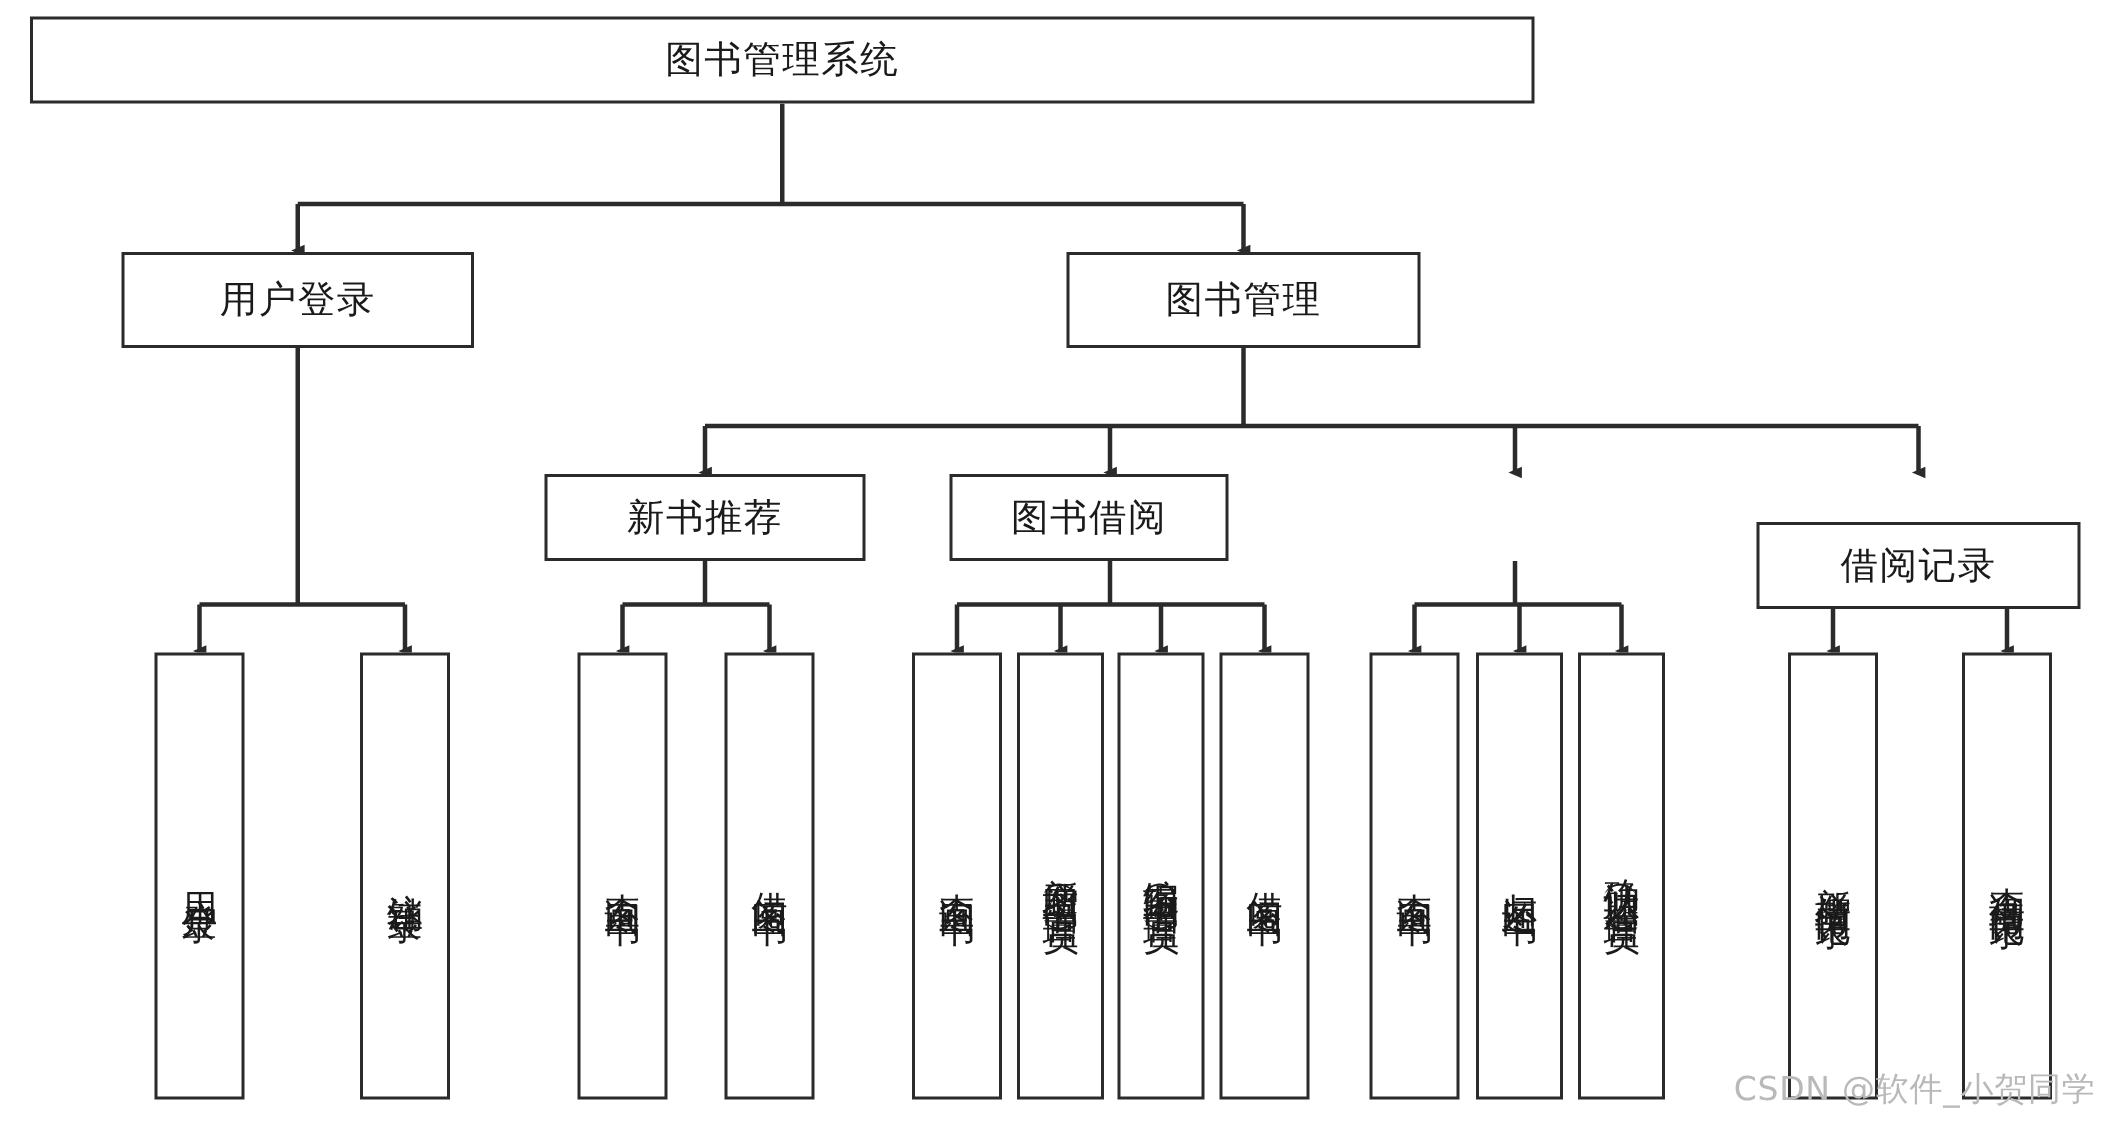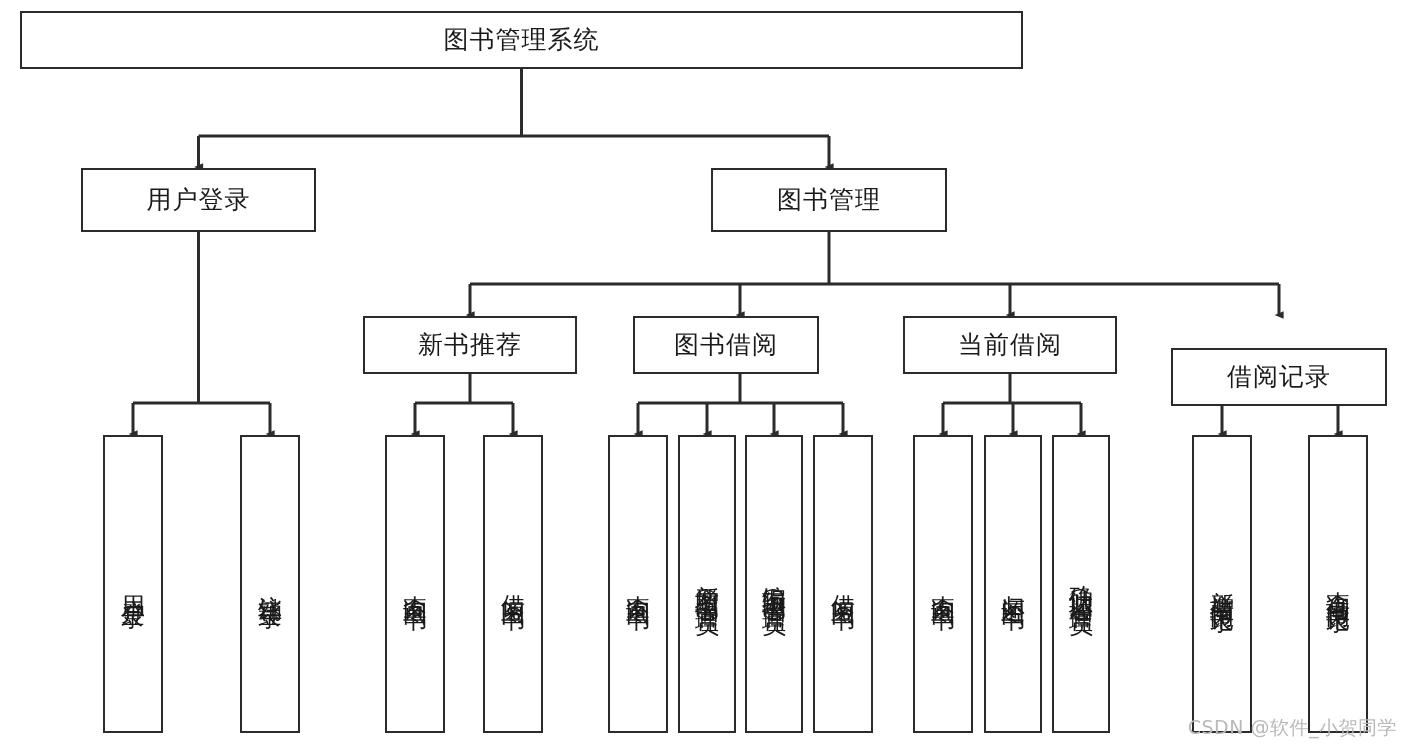--- a/index.html
+++ b/index.html
@@ -51,21 +51,21 @@
     left: 0;
     top: 0;
     width: 1405px;
     height: 747px;
     pointer-events: none;
   }
   .watermark {
     position: absolute;
     right: 8px;
     bottom: 6px;
-    font-size: 19px;
+    font-size: 22px;
     color: #b9b9b9;
     letter-spacing: 0.5px;
     white-space: nowrap;
   }
 </style>
 </head>
 <body>
 
 <div id="canvas">
 
@@ -122,23 +122,20 @@
   <div class="node horiz" style="left: 711px; top: 168px; width: 236px; height: 64px;">
       <span>图书管理</span>
     </div>
 
   <div class="node horiz" style="left: 363px; top: 316px; width: 214px; height: 58px;">
       <span>新书推荐</span>
     </div>
   <div class="node horiz" style="left: 633px; top: 316px; width: 186px; height: 58px;">
       <span>图书借阅</span>
     </div>
-  <div class="node horiz" style="left: 903px; top: 316px; width: 214px; height: 58px;">
-      <span>当前借阅</span>
-    </div>
   <div class="node horiz" style="left: 1171px; top: 316px; width: 216px; height: 58px; margin-top: 32px;">
       <span>借阅记录</span>
     </div>
 
   <div class="node vert" style="left: 103px; top: 435px; width: 60px; height: 298px;">
       <span class="vtext">用户登录</span>
     </div>
   <div class="node vert" style="left: 240px; top: 435px; width: 60px; height: 298px;">
       <span class="vtext">注销登录</span>
     </div>

